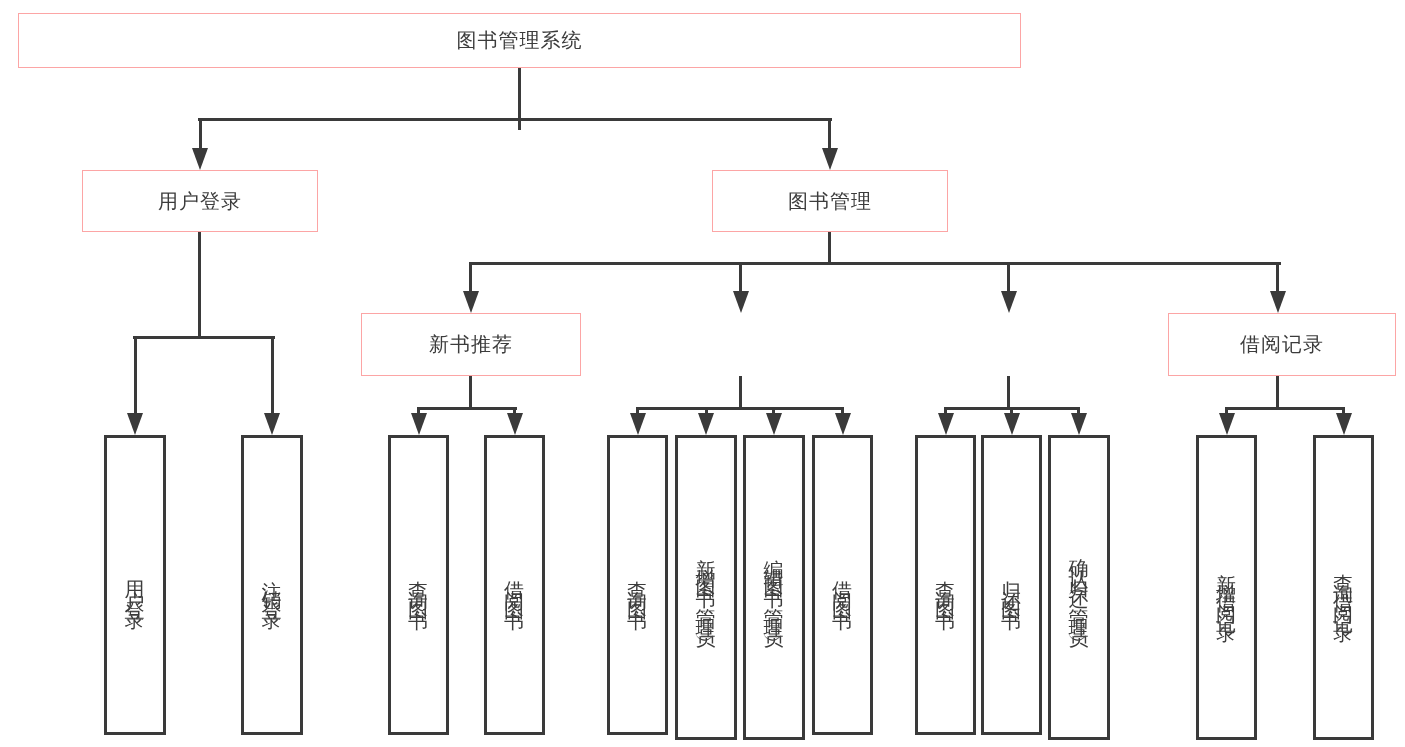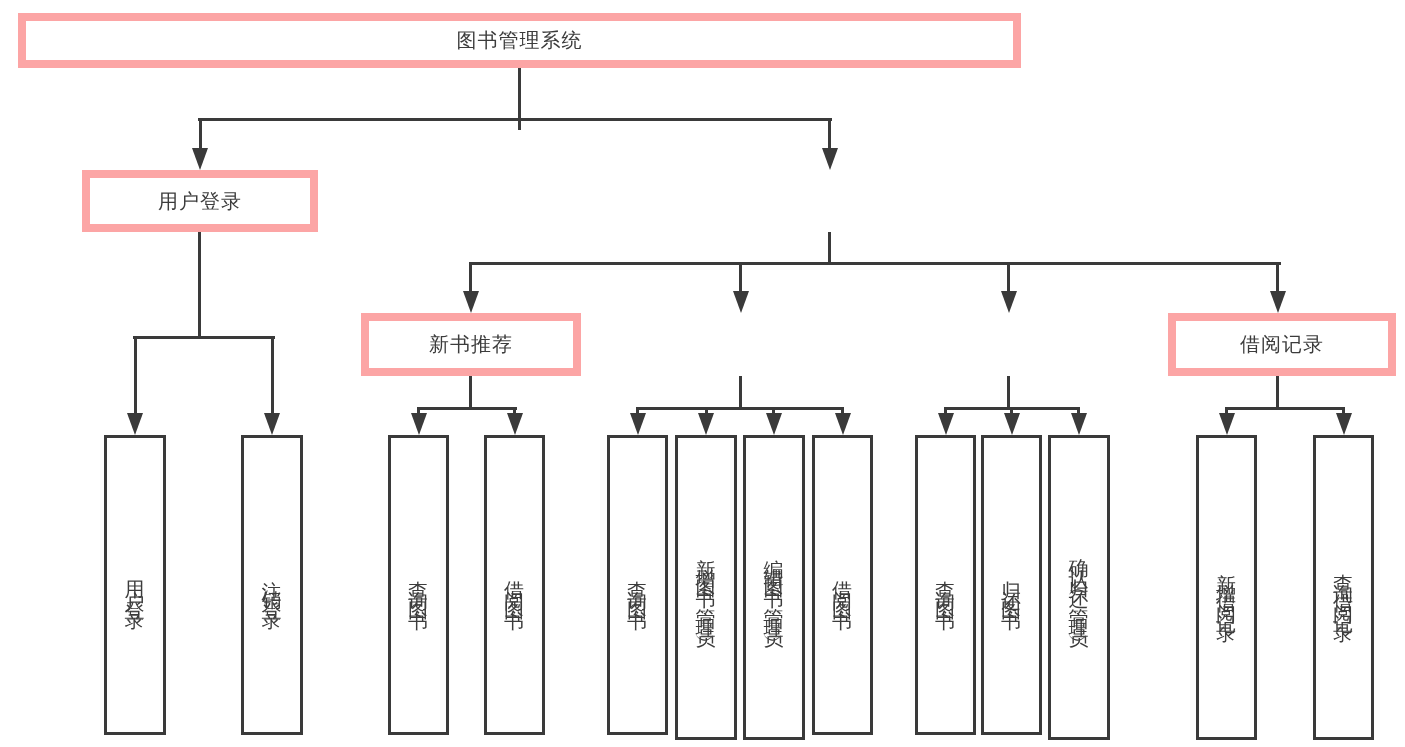--- a/index.html
+++ b/index.html
@@ -6,21 +6,21 @@
   #canvas{
     position:relative;
     width:1405px;height:747px;
     background:#ffffff;
     font-family:"Liberation Sans","DejaVu Sans",sans-serif;
     overflow:hidden;
   }
   .node{
     position:absolute;
     box-sizing:border-box;
-    border:8px solid #fca5a5;
+    border:1px solid #fca5a5;
     background:#ffffff;
     display:flex;align-items:center;justify-content:center;
     color:#3c3c3c;
     font-size:20px;
     letter-spacing:1px;
     z-index:2;
   }
   .leaf{
     position:absolute;
     box-sizing:border-box;
@@ -69,20 +69,23 @@
 
   <div class="vline" style="left:518px;top:68px;height:62px;"></div>
   <div class="hline" style="left:198px;top:118px;width:634px;"></div>
   <div class="vline" style="left:199px;top:118px;height:32px;"></div>
   <div class="arrow" style="left:192px;top:148px;"></div>
   <div class="vline" style="left:828px;top:118px;height:32px;"></div>
   <div class="arrow" style="left:822px;top:148px;"></div>
 
   <div class="node" style="left:82px;top:170px;width:236px;height:62px;">
     <span>用户登录</span>
+  </div>
+  <div class="node" style="left:712px;top:170px;width:236px;height:62px;">
+    <span>图书管理</span>
   </div>
 
   <div class="vline" style="left:198px;top:232px;height:107px;"></div>
   <div class="hline" style="left:133px;top:336px;width:142px;"></div>
   <div class="vline" style="left:134px;top:336px;height:79px;"></div>
   <div class="arrow" style="left:127px;top:413px;"></div>
   <div class="vline" style="left:271px;top:336px;height:79px;"></div>
   <div class="arrow" style="left:264px;top:413px;"></div>
 
   <div class="vline" style="left:828px;top:232px;height:33px;"></div>

